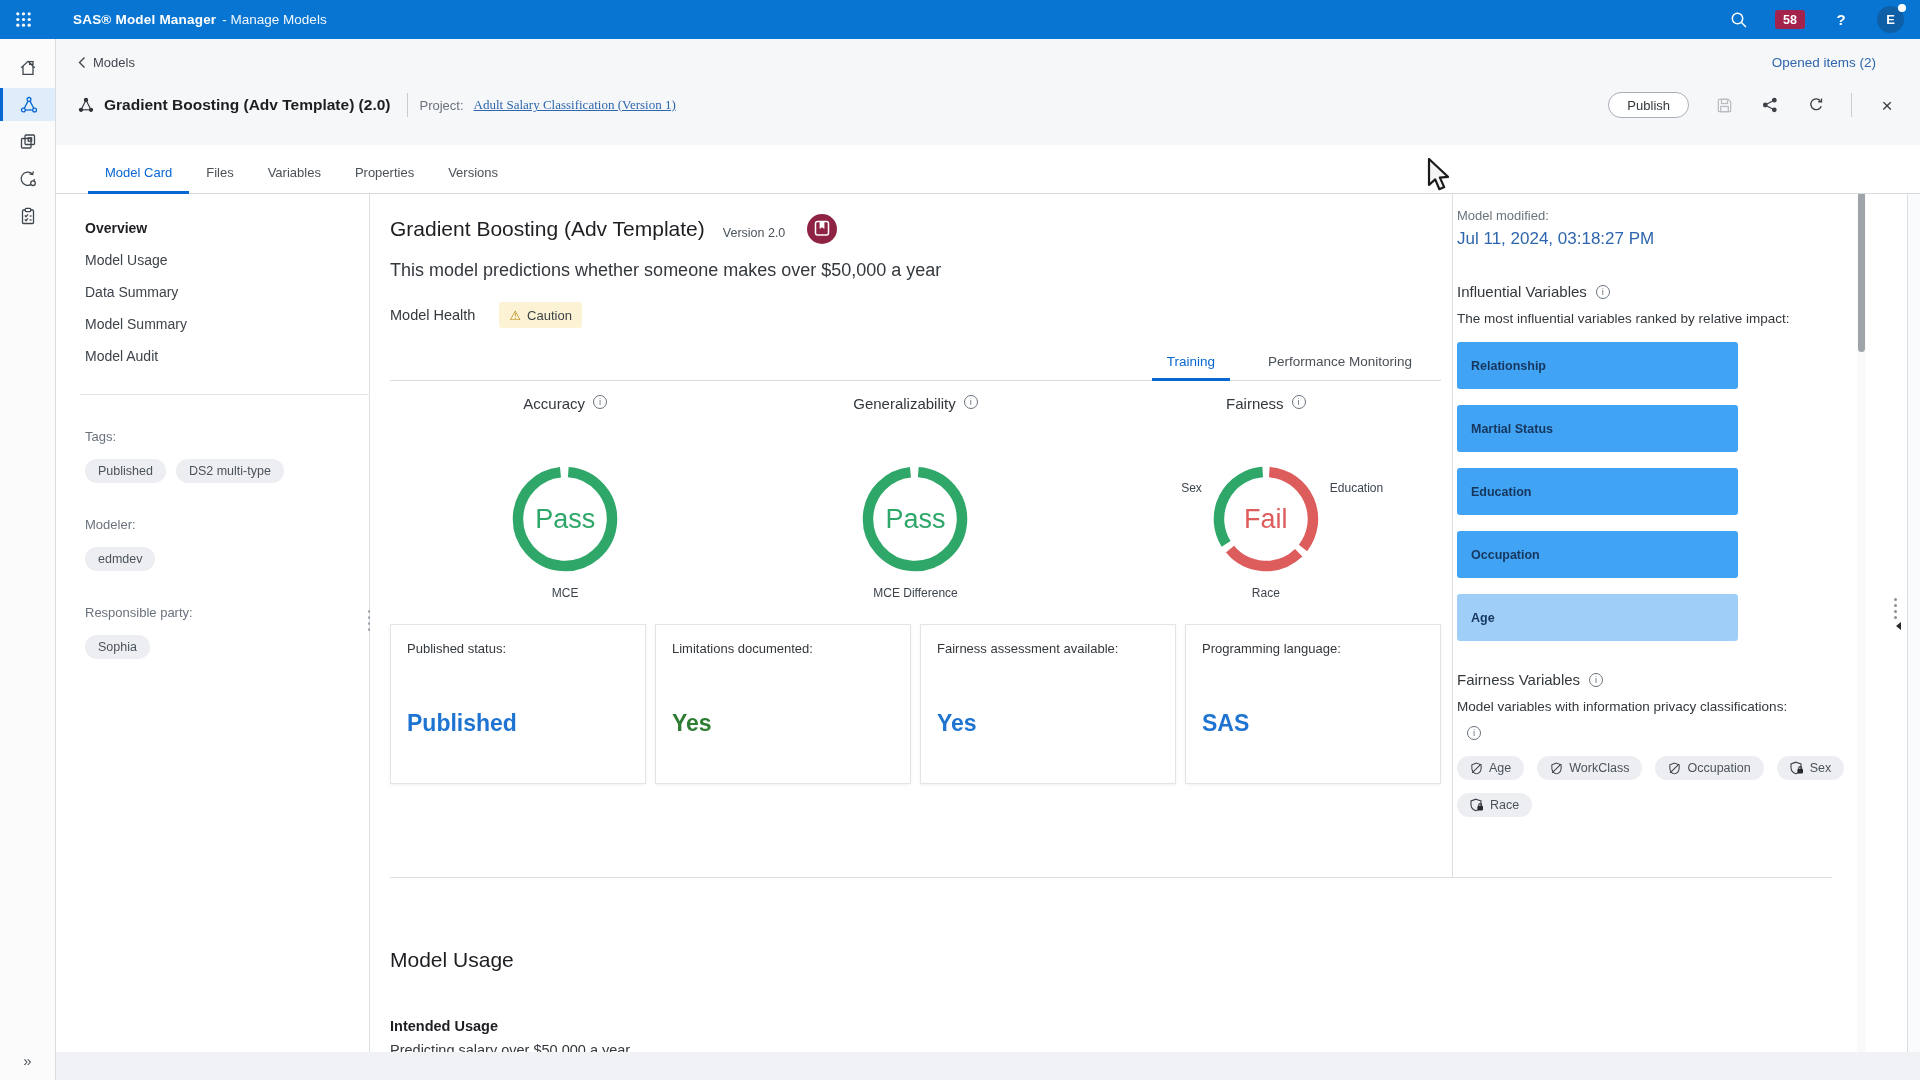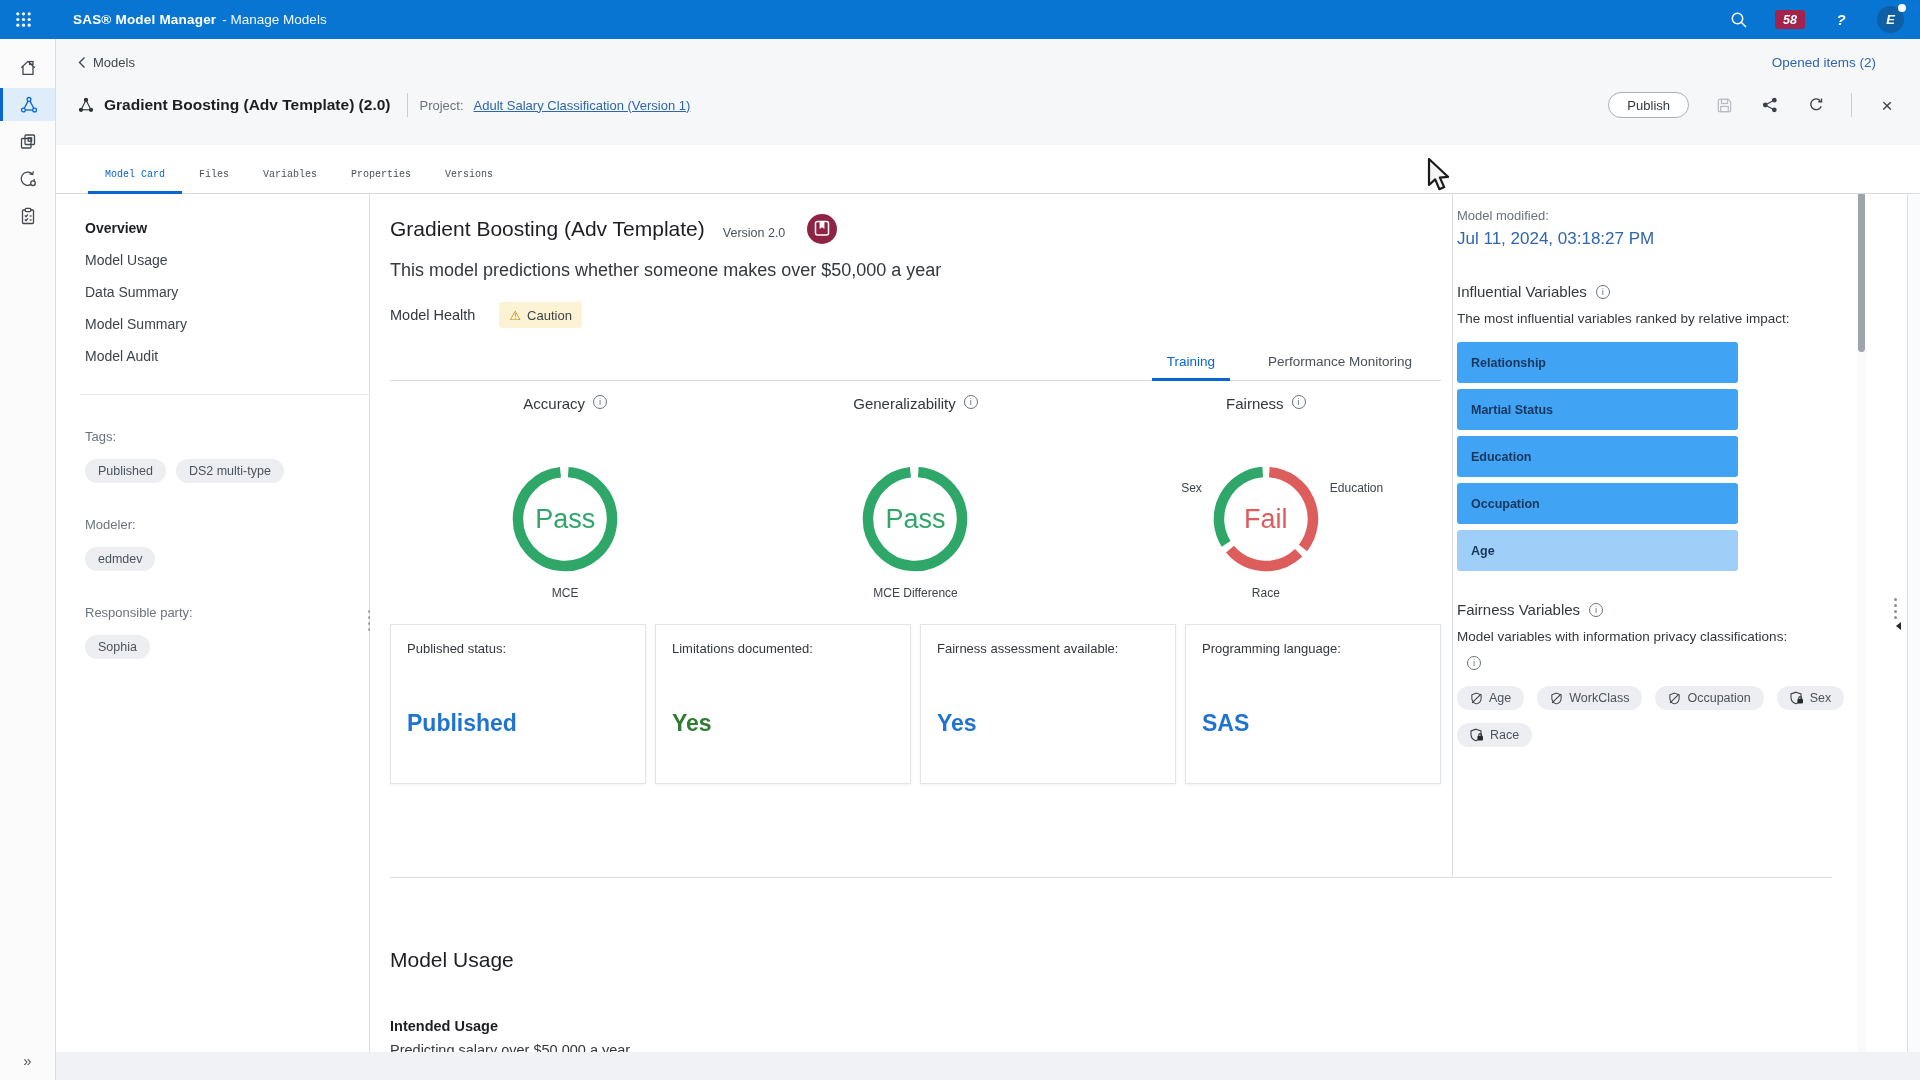--- a/index.html
+++ b/index.html
@@ -7,21 +7,21 @@
     font-family:"Liberation Sans","DejaVu Sans",sans-serif; background:#fff; color:#33383d; }
   .screen { position:relative; width:1920px; height:1080px; background:#fff; }
 
   
   .appbar { position:absolute; left:0; top:0; width:1920px; height:39px;
     background:var(--appbar-blue,#0775D1); display:flex; align-items:center; color:#fff; z-index:30; }
   .waffle-btn { width:46px; height:39px; display:flex; align-items:center; justify-content:center; cursor:pointer; }
   .brand { margin-left:27px; font-size:13.5px; display:flex; align-items:baseline; gap:6px; }
   .brand b { font-weight:bold; letter-spacing:.2px; }
   .brand span { font-weight:normal; opacity:.95; }
-  .appbar-right { margin-left:auto; display:flex; align-items:center; gap:24px; padding-right:16px;font-style:italic; }
+  .appbar-right { margin-left:auto; display:flex; align-items:center; gap:24px; padding-right:16px; }
   .ab-icon { width:24px; height:24px; display:flex; align-items:center; justify-content:center; cursor:pointer; }
   .count-badge { min-width:30px; height:19px; background:var(--badge-red,#A3234D); border-radius:3px;
     color:#fff; font-size:12.5px; font-weight:bold; display:flex; align-items:center; justify-content:center; padding:0 5px; cursor:pointer; }
   .help-glyph { font-size:15px; font-weight:bold; color:#fff; }
   .avatar { position:relative; width:27px; height:27px; border-radius:50%; background:#0E5FA6;
     display:flex; align-items:center; justify-content:center; font-size:13px; font-weight:bold; cursor:pointer; }
   .avatar .dot { position:absolute; right:-2px; top:-2px; width:8px; height:8px; border-radius:50%; background:#fff; }
 
   
   .leftrail { position:absolute; left:0; top:39px; width:56px; height:1041px; background:#FBFBFC;
@@ -33,31 +33,31 @@
 
   
   .subheader { position:absolute; left:56px; top:39px; width:1864px; height:106px; background:#F6F7F9; z-index:10; }
   .crumb-row { display:flex; align-items:center; height:40px; padding:6px 44px 0 22px; }
   .crumb { display:flex; align-items:center; gap:7px; font-size:13px; color:#40474F; cursor:pointer; }
   .opened-link { margin-left:auto; font-size:13.5px; color:var(--link-blue,#2E66AD); cursor:pointer; }
   .title-row { display:flex; align-items:center; height:44px; padding:8px 22px 0 22px; }
   .model-title { font-size:15.5px; font-weight:bold; color:#1C1E21; margin-left:10px; }
   .vdiv { width:1px; height:24px; background:#C9CCD0; margin:0 12px 0 16px; }
   .proj-label { font-size:13px; color:#6A737D; margin-right:10px; }
-  .proj-link { font-size:13px; color:var(--link-blue,#2E66AD); text-decoration:underline; cursor:pointer; }
+  .proj-link { font-size:13px; color:var(--link-blue,#2E66AD); text-decoration:underline; cursor:pointer;font-family:Liberation Serif, serif; }
   .title-actions { margin-left:auto; display:flex; align-items:center; gap:24px; }
   .publish-btn { height:26px; padding:0 18px; border:1px solid #A9AFB5; border-radius:14px; background:#fff;
     font-size:13px; color:#33383D; cursor:pointer; font-family:inherit; }
   .tact { width:22px; height:22px; display:flex; align-items:center; justify-content:center; cursor:pointer; }
   .close-glyph { font-size:19px; color:#3A4046; line-height:1; }
 
   
   .tabbar { position:absolute; left:56px; top:145px; width:1864px; height:49px; background:#fff;
     border-bottom:1px solid #D9DCDF; display:flex; align-items:flex-end; padding-left:32px; z-index:9; }
-  .tab { padding:0 17px 14px 17px; font-size:10px; color:#4A5158; cursor:pointer; margin-bottom:-1px;font-family:Liberation Mono, monospace; }
+  .tab { padding:0 17px 14px 17px; font-size:13px; color:#4A5158; cursor:pointer; margin-bottom:-1px; }
   .tab.active { color:var(--accent-blue,#0766D1); border-bottom:3px solid var(--accent-blue,#0766D1); padding-bottom:11px; }
 
   
   .sidebar2 { position:absolute; left:56px; top:194px; width:314px; height:858px; background:#fff;
     border-right:1px solid #DCDFE2; padding:18px 15px 0 29px; }
   .snav-item { height:32px; line-height:32px; font-size:14px; color:#3D444C; cursor:pointer; }
   .snav-item.active { font-weight:bold; color:#1C1E21; }
   .side-hr { border:none; border-top:1px solid #E3E5E8; margin:22px 0 0 -5px; width:296px; }
   .side-label { font-size:13px; color:#6A737D; margin-top:34px; }
   .pill-row { display:flex; gap:10px; margin-top:15px; flex-wrap:wrap; }
@@ -112,21 +112,21 @@
   .usage-text { font-size:14.5px; color:#33383D; margin-top:8px; }
 
   
   .vline-main-right { position:absolute; left:1452px; top:194px; height:683px; border-left:1px solid #DCDFE2; }
   .rightpanel { position:absolute; left:1457px; top:194px; width:398px; background:#fff; padding-top:14px; }
   .rp-label { font-size:13px; color:#6A737D; }
   .rp-date { font-size:17px; color:var(--link-blue,#2E66AD); margin-top:6px; cursor:pointer; }
   .rp-title { display:flex; align-items:center; gap:9px; font-size:15px; color:#33383D; margin-top:34px; }
   .rp-sub { font-size:13.5px; color:#33383D; margin-top:11px; }
   .bars { margin-top:16px; }
-  .bar { width:281px; height:41px; border-radius:3px; margin-bottom:6px; display:flex; align-items:center;
+  .bar { width:281px; height:47px; border-radius:3px; margin-bottom:16px; display:flex; align-items:center;
     padding-left:14px; font-size:12.5px; font-weight:bold; color:var(--bar-text,#17365D); }
   .tone-strong { background:var(--bar-blue,#41A3F4); }
   .tone-light { background:var(--bar-light-blue,#9FCFF9); }
   .rp-info-line { margin-top:8px; padding-left:10px; }
   .fpill-row { display:flex; gap:13px; margin-top:16px; flex-wrap:wrap; }
 
   .info { display:inline-flex; width:14px; height:14px; border:1px solid #6A737D; border-radius:50%;
     color:#6A737D; font-size:9.5px; align-items:center; justify-content:center; font-style:normal;
     cursor:pointer; flex:none; line-height:1; }
 

